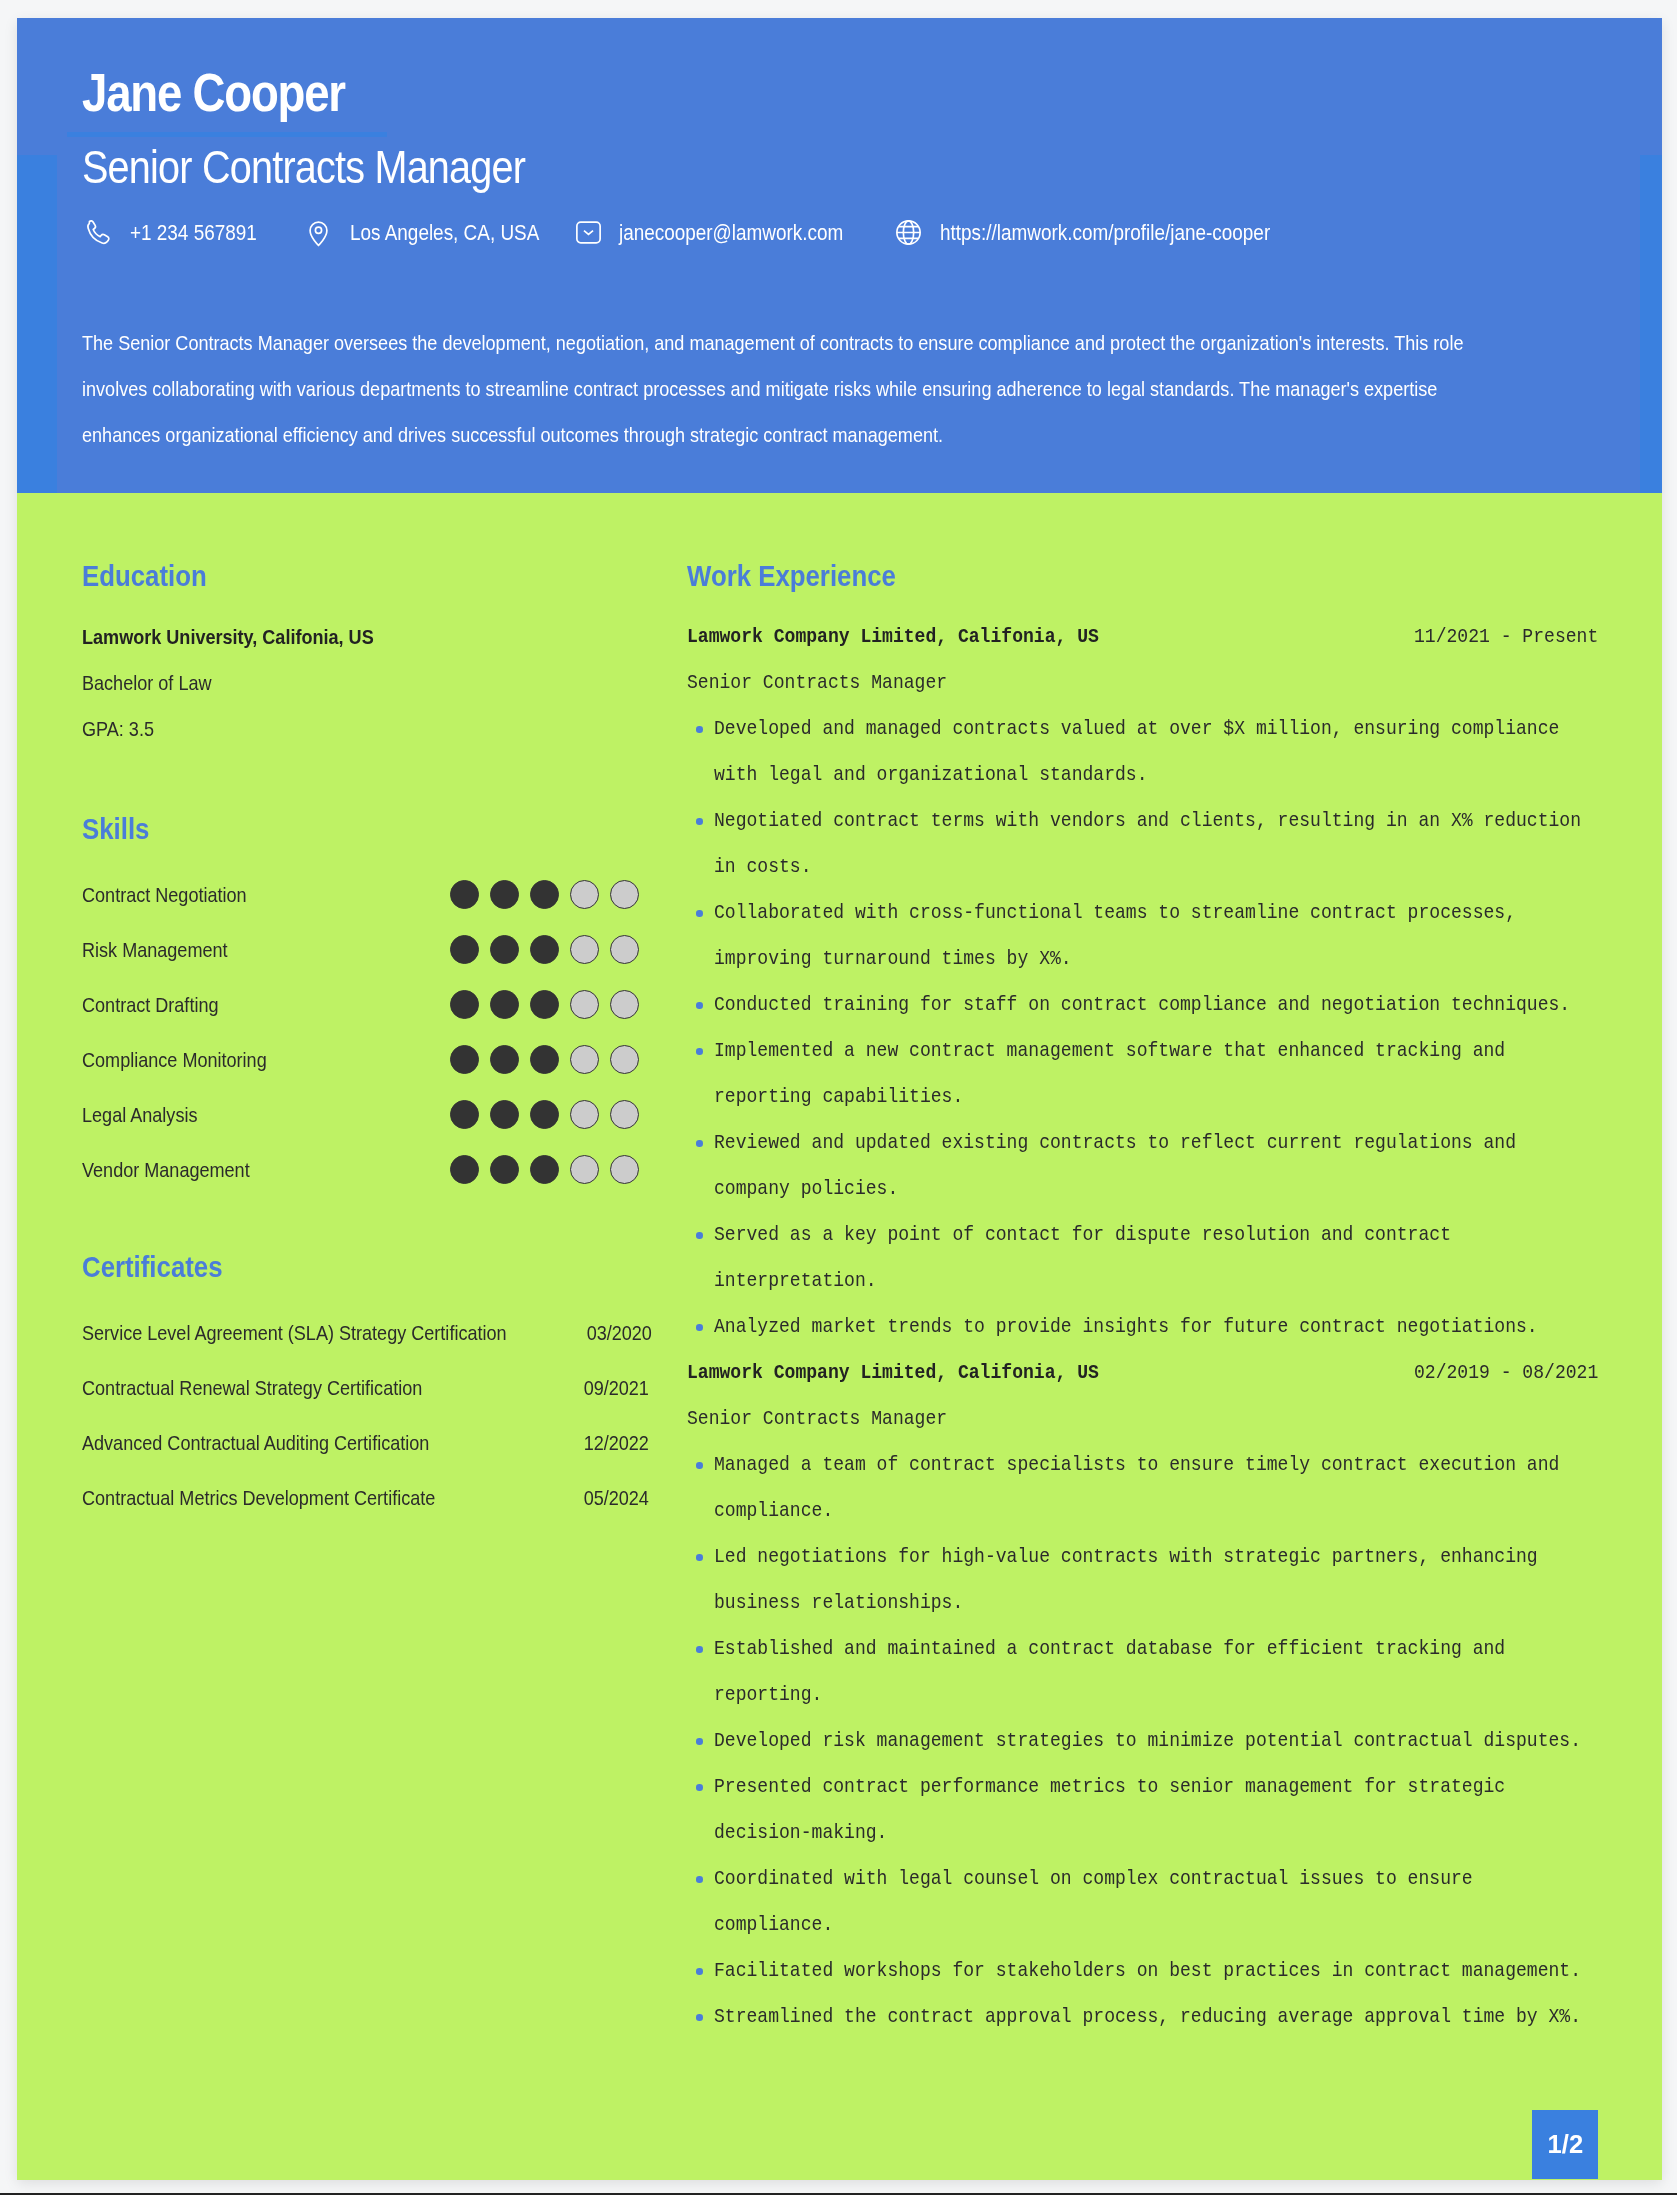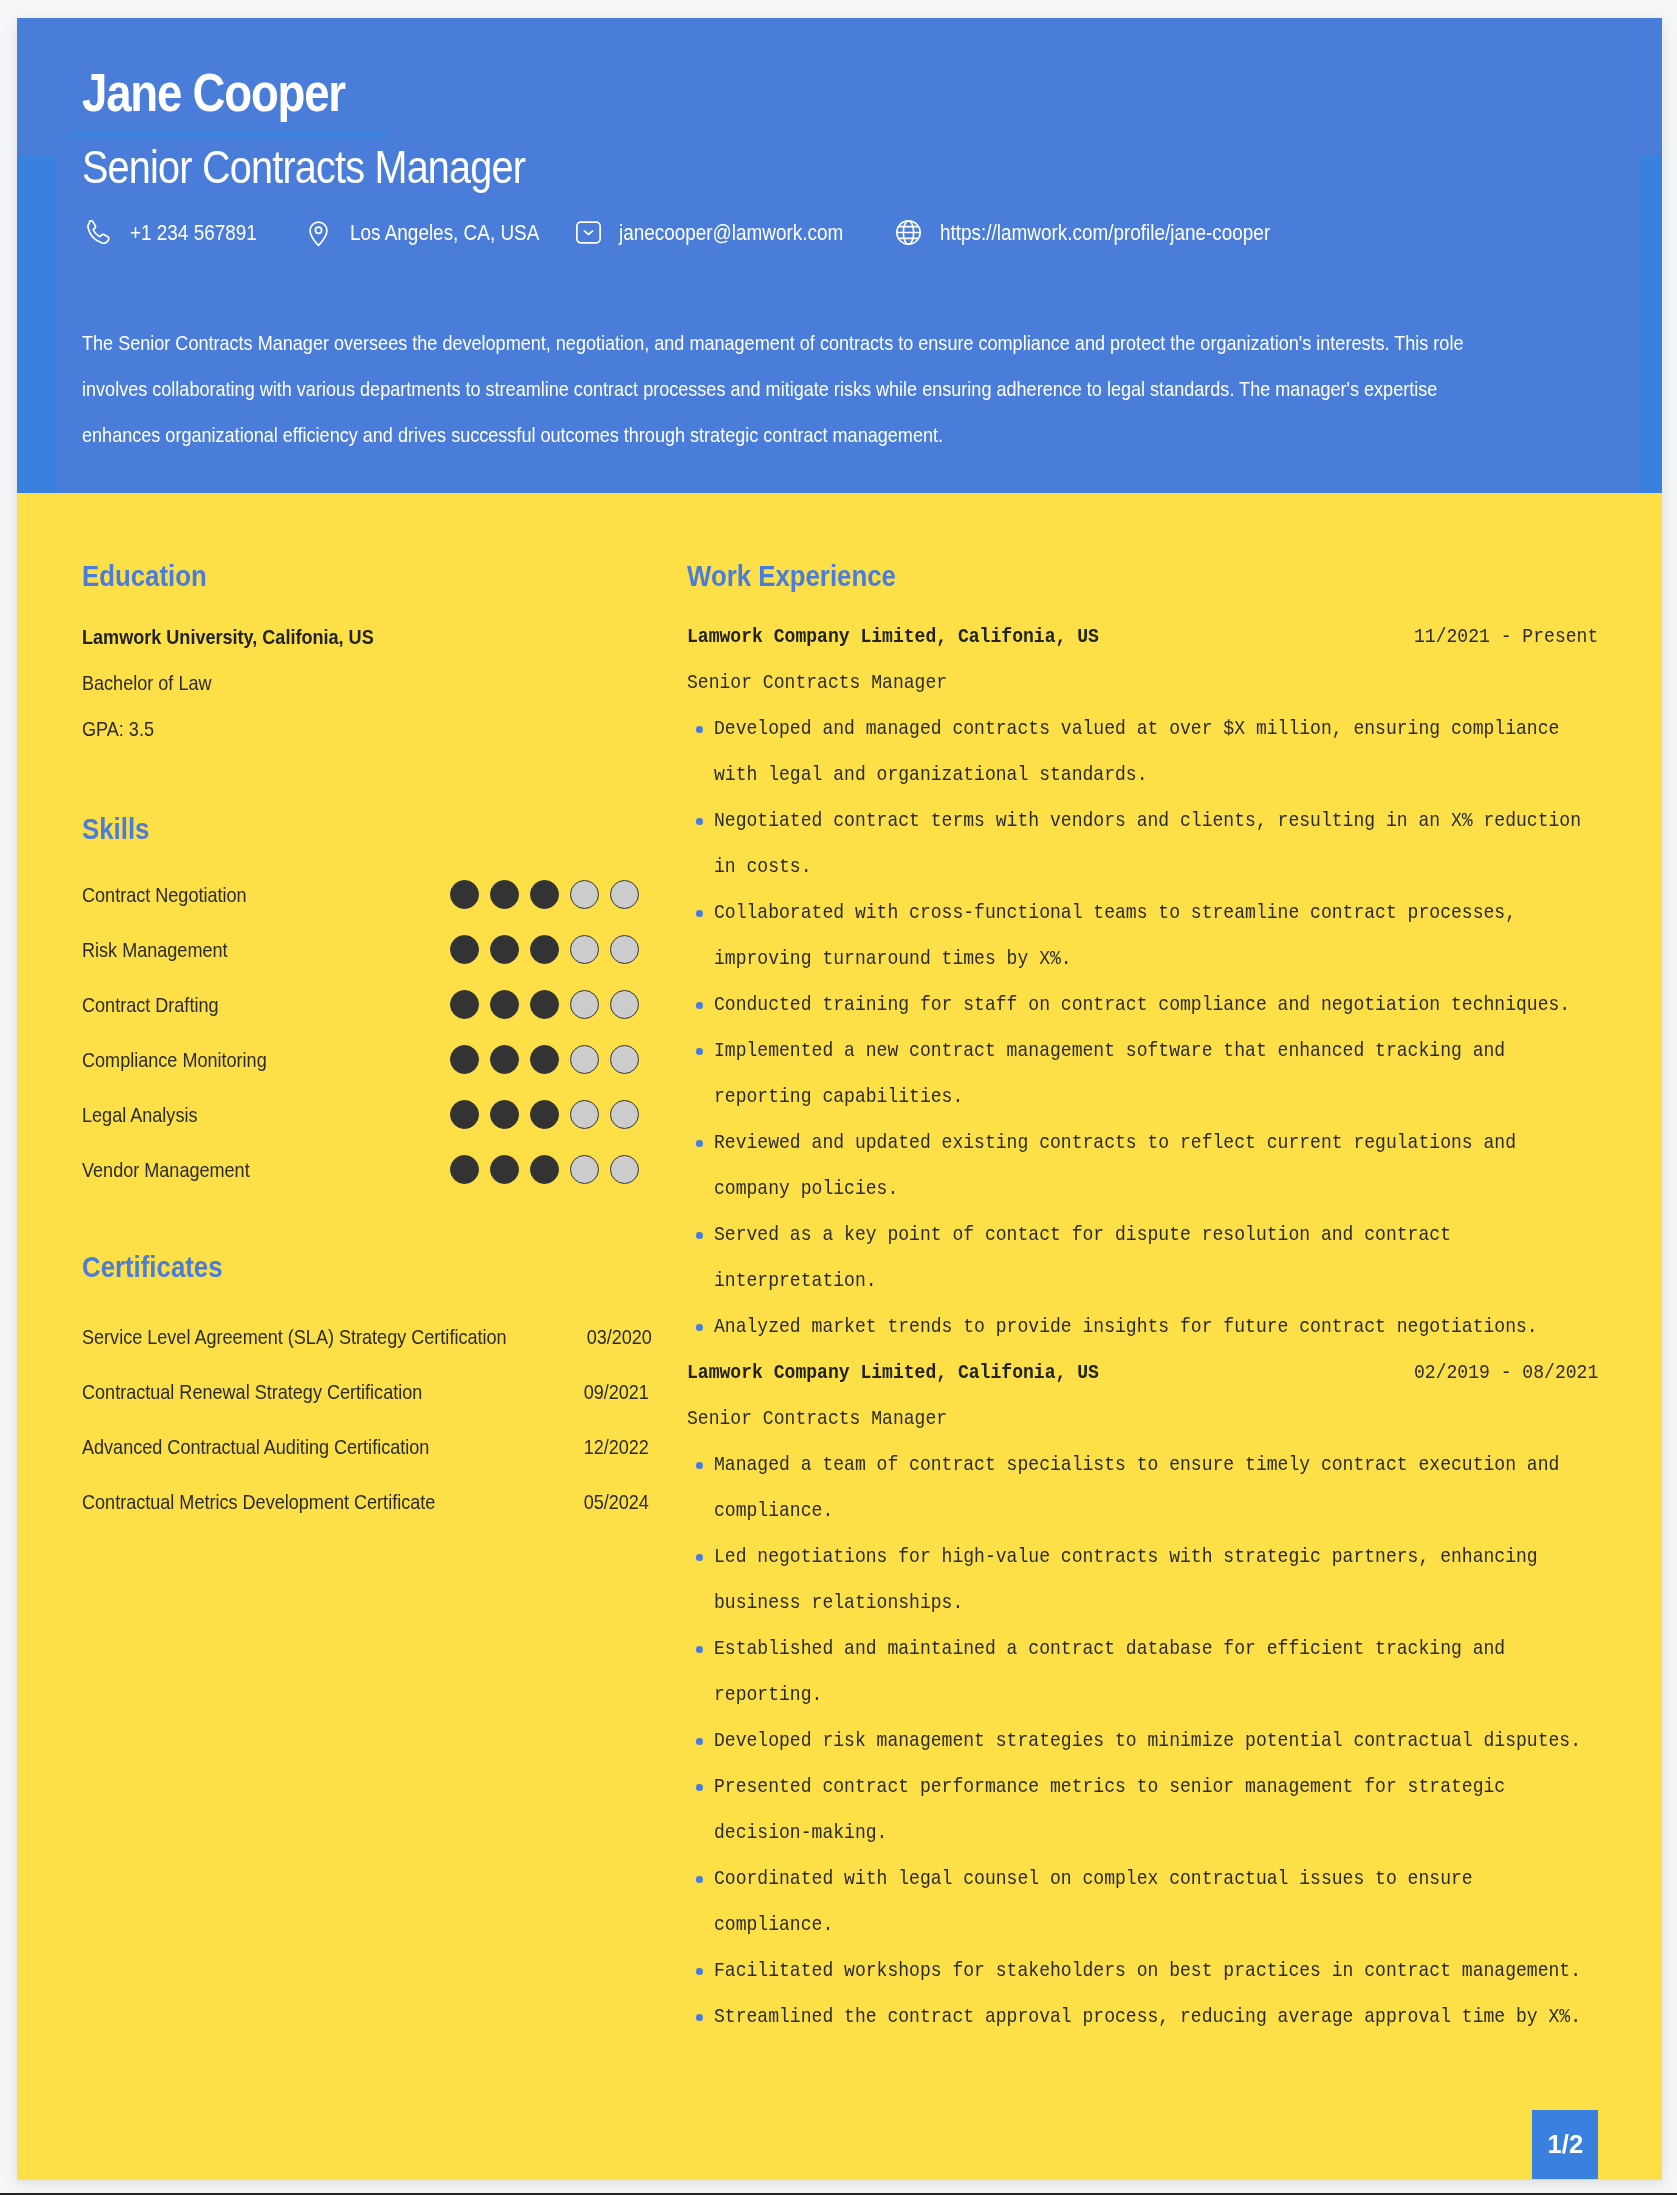--- a/index.html
+++ b/index.html
@@ -1,21 +1,21 @@
 <!DOCTYPE html>
 <html style="font-size:14.6px"><head>
 <meta charset="utf-8">
 <style>
   * { box-sizing: border-box; margin: 0; padding: 0; }
   html, body { width: 1678px; height: 2196px; background: #f5f6f7; overflow: hidden; }
   body { font-family: "Liberation Sans", "DejaVu Sans", sans-serif; color: #2b2b2b; position: relative; }
 
   .page {
     position: absolute; left: 17.4px; top: 18.3px; width: 1645px; height: 2162px;
-    background: #fde047; box-shadow: 0 3.7px 12.8px rgba(0,0,0,0.10);
+    background: #bef264; box-shadow: 0 3.7px 12.8px rgba(0,0,0,0.10);
   }
   .bottom-rule { position: absolute; left: 0; right: 0; top: 2193px; height: 2.7px; background: #222; }
 
   
   .header { position: absolute; left: 0; top: 0; width: 1645px; height: 475px; background: #4a7dd9; color: #fff; }
   .strip-left { position: absolute; left: 0; top: 137px; width: 40px; height: 338px; background: #3a80df; }
   .strip-right { position: absolute; right: 0; top: 137px; width: 22px; height: 338px; background: #3a80df; }
   .name-underline { position: absolute; left: 50px; top: 114px; width: 320px; height: 4.6px; background: #3a80df; }
   .name {
     position: absolute; left: 65px; top: 44px; font-size: 53px; font-weight: bold;
@@ -54,21 +54,21 @@
   .skill-list { margin-top: 11px; }
   .skill-row { display: flex; align-items: center; justify-content: space-between; height: 55px; width: 557px; text-align: right; }
   .dots { display: flex; align-items: center; }
   .dot { width: 29px; height: 29px; border-radius: 50%; margin-left: 11px; border: 1.8px solid #333; }
   .dot.on { background: #333; }
   .dot.off { background: #cccccc; }
 
   
   .certs { margin-top: 42px; }
   .cert-list { margin-top: 11px; }
-  .cert-row { display: flex; align-items: flex-end; justify-content: space-between; height: 55px; width: 567px; }
+  .cert-row { display: flex; align-items: center; justify-content: space-between; height: 55px; width: 567px; }
   .cert-date { text-align: right; }
 
   
   .job { margin-top: 11px; font-family: Liberation Mono, monospace; }
   .job + .job { margin-top: 0; }
   .job-head { display: flex; justify-content: space-between; width: 911px; }
   .job-head .date { text-align: right; }
   .bullets { list-style: none; }
   .bullet { position: relative; padding-left: 26.5px; font-size: 21px; line-height: 46px; width: 1051px; }
   .bullet .btxt { display: block; transform: scaleX(0.86); transform-origin: left top; }

